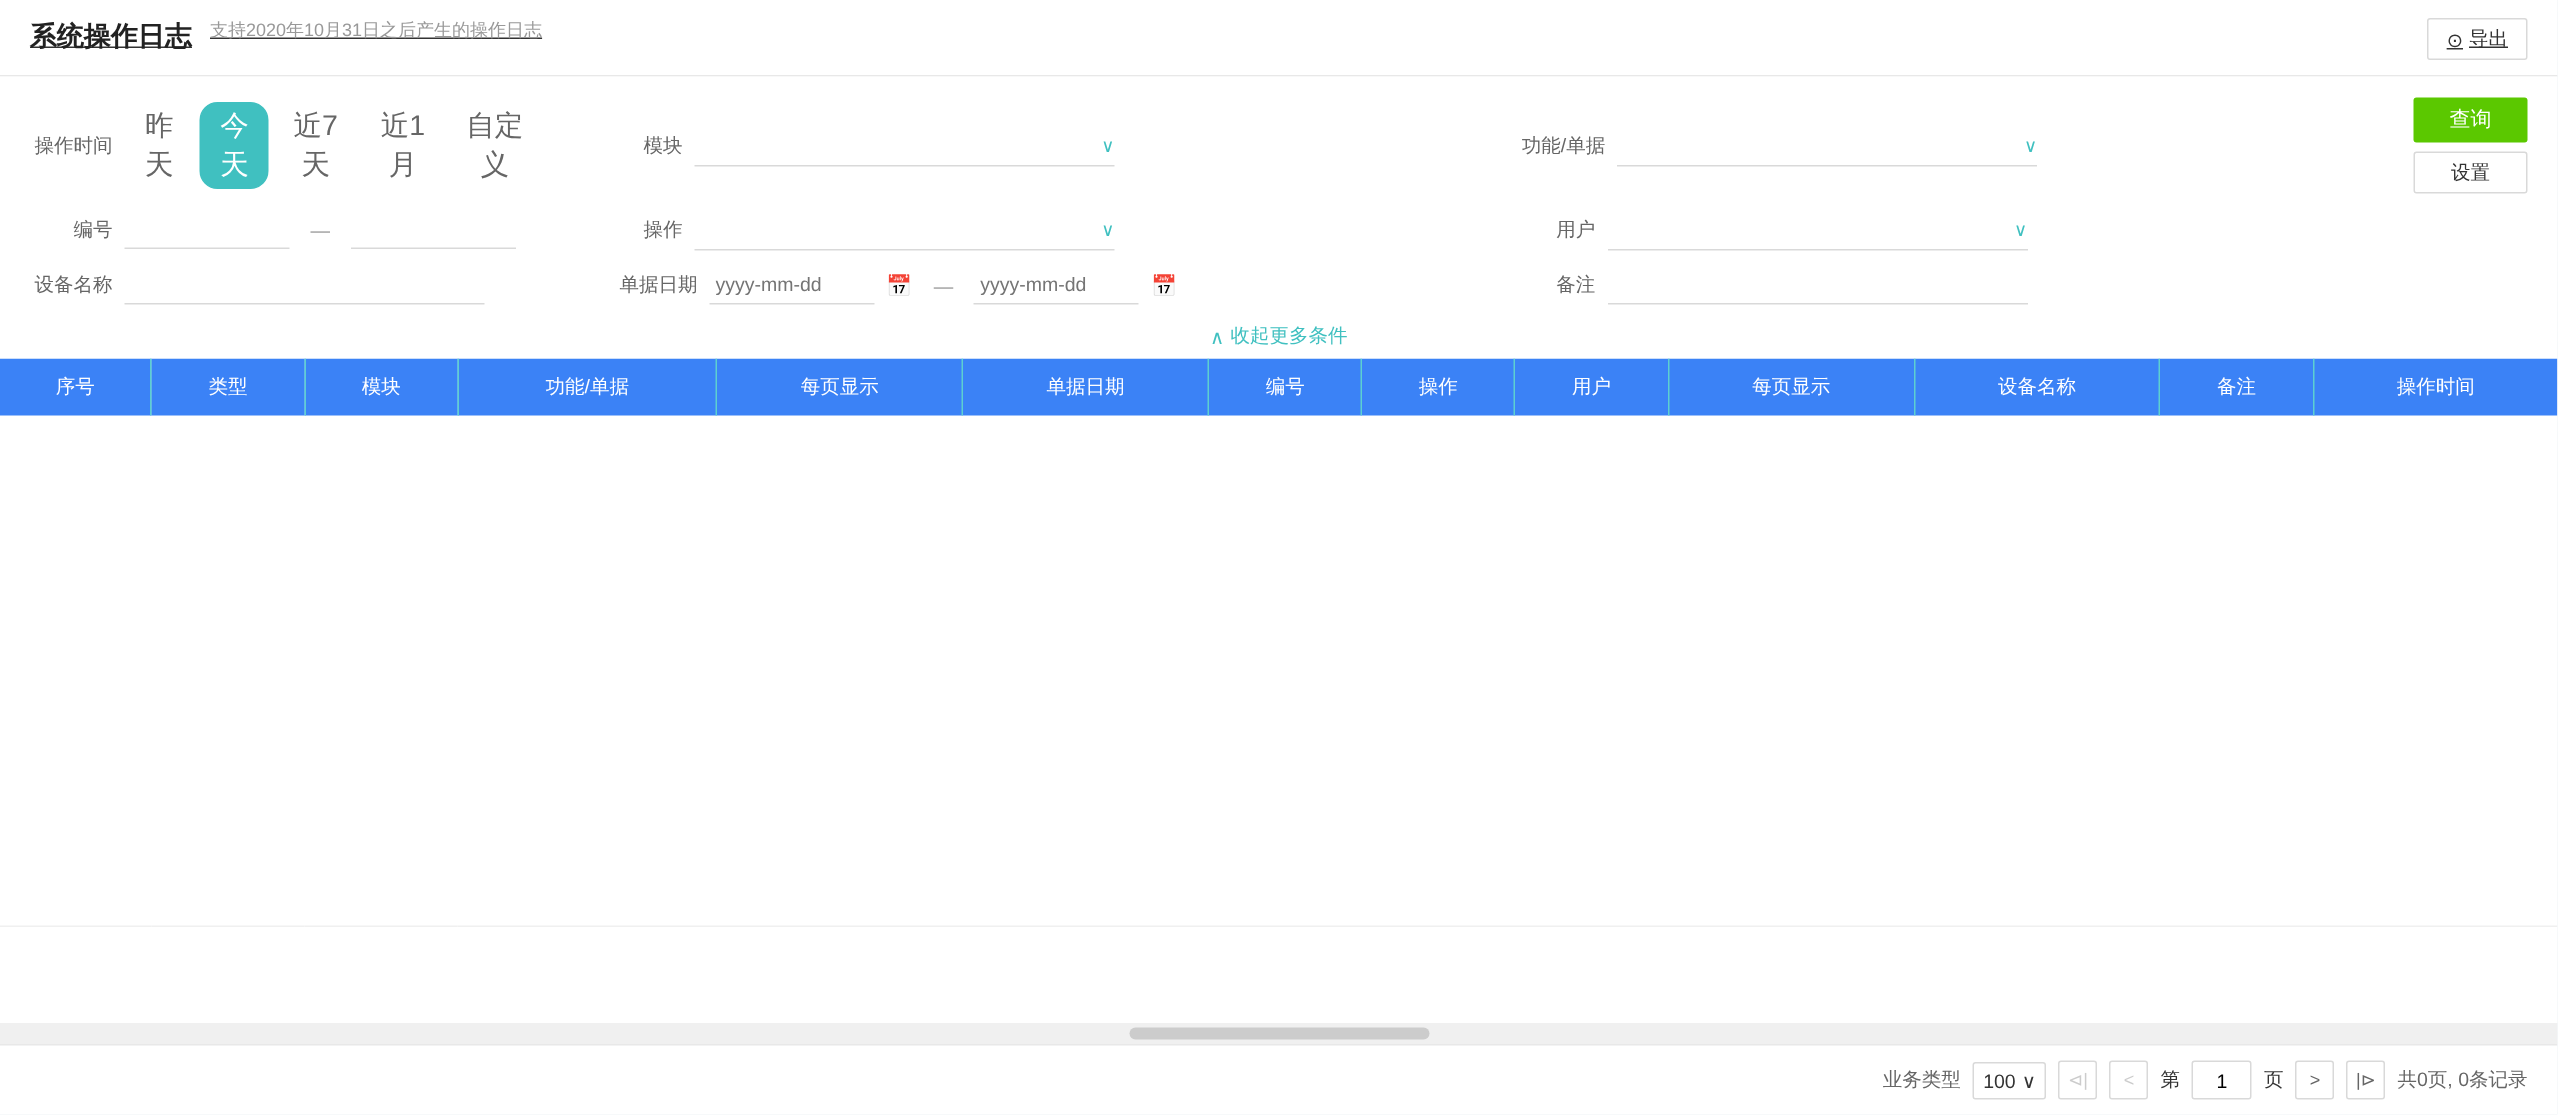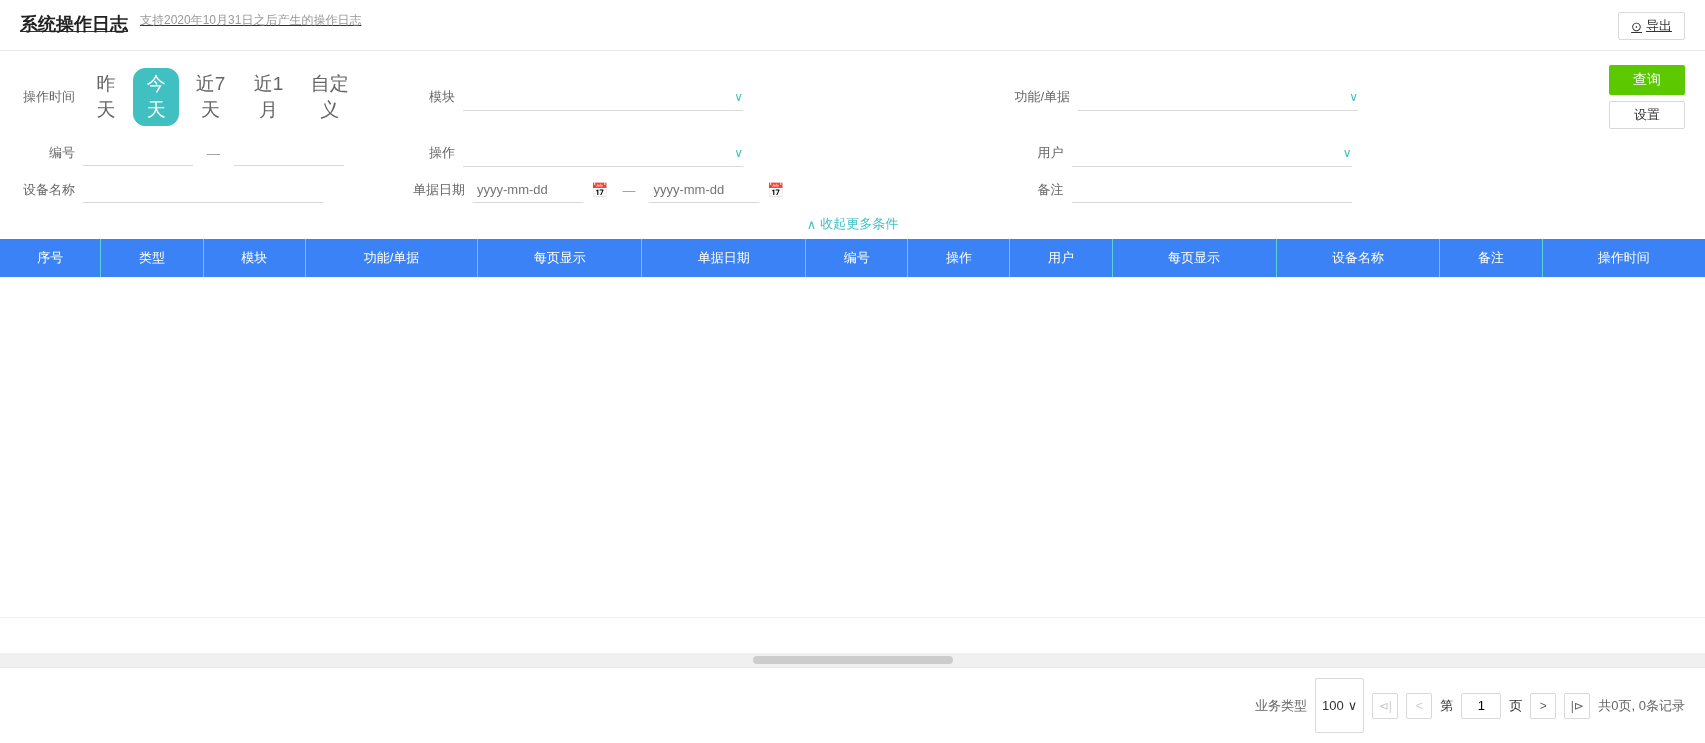--- a/index.html
+++ b/index.html
@@ -44,21 +44,21 @@
     .data-table tbody tr:nth-child(even) { background: #f9f9f9; }
     .data-table tbody td { padding: 8px; text-align: center; font-size: 13px; border-bottom: 1px solid #f0f0f0; }
 
     
     .scroll-track { height: 14px; background: #f0f0f0; margin: 0; position: relative; }
     .scroll-thumb { height: 8px; width: 200px; background: #ccc; border-radius: 4px; margin: 3px auto; }
 
     
     .pagination-bar { background: #fff; border-top: 1px solid #e8e8e8; padding: 10px 20px; display: flex; align-items: center; justify-content: flex-end; gap: 8px; font-size: 13px; color: #333; }
     .page-size-label { color: #666; }
-    .page-size-select { border: 1px solid #d9d9d9; padding: 19px 6px; border-radius: 2px; display: flex; align-items: center; gap: 4px; cursor: pointer; }
+    .page-size-select { border: 1px solid #d9d9d9; padding: 4px 6px; border-radius: 2px; display: flex; align-items: center; gap: 4px; cursor: pointer; }
     .page-nav-btn { border: 1px solid #d9d9d9; background: #fff; width: 26px; height: 26px; display: flex; align-items: center; justify-content: center; cursor: pointer; border-radius: 2px; font-size: 12px; color: #666; }
     .page-nav-btn.disabled { color: #ccc; cursor: not-allowed; }
     .page-input { border: 1px solid #d9d9d9; width: 40px; height: 26px; text-align: center; font-size: 13px; border-radius: 2px; }
     .page-total { color: #666; }
 
     .filter-section { background: #fff; padding: 14px 20px 0 20px; }
 
     .select-wrap { display: flex; align-items: center; border-bottom: 1px solid #d9d9d9; width: 220px; height: 28px; cursor: pointer; }
     .select-wrap span:first-child { flex: 1; font-size: 13px; color: #bbb; }
   </style>

